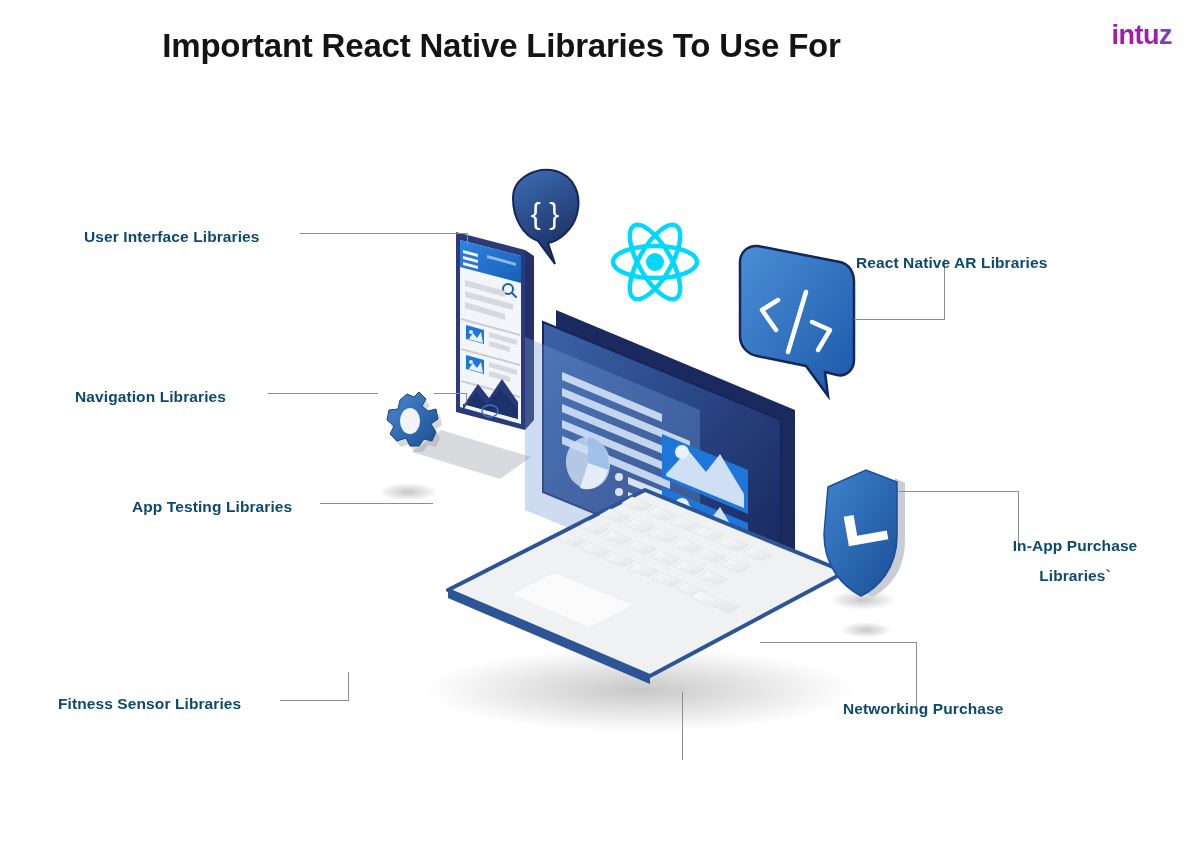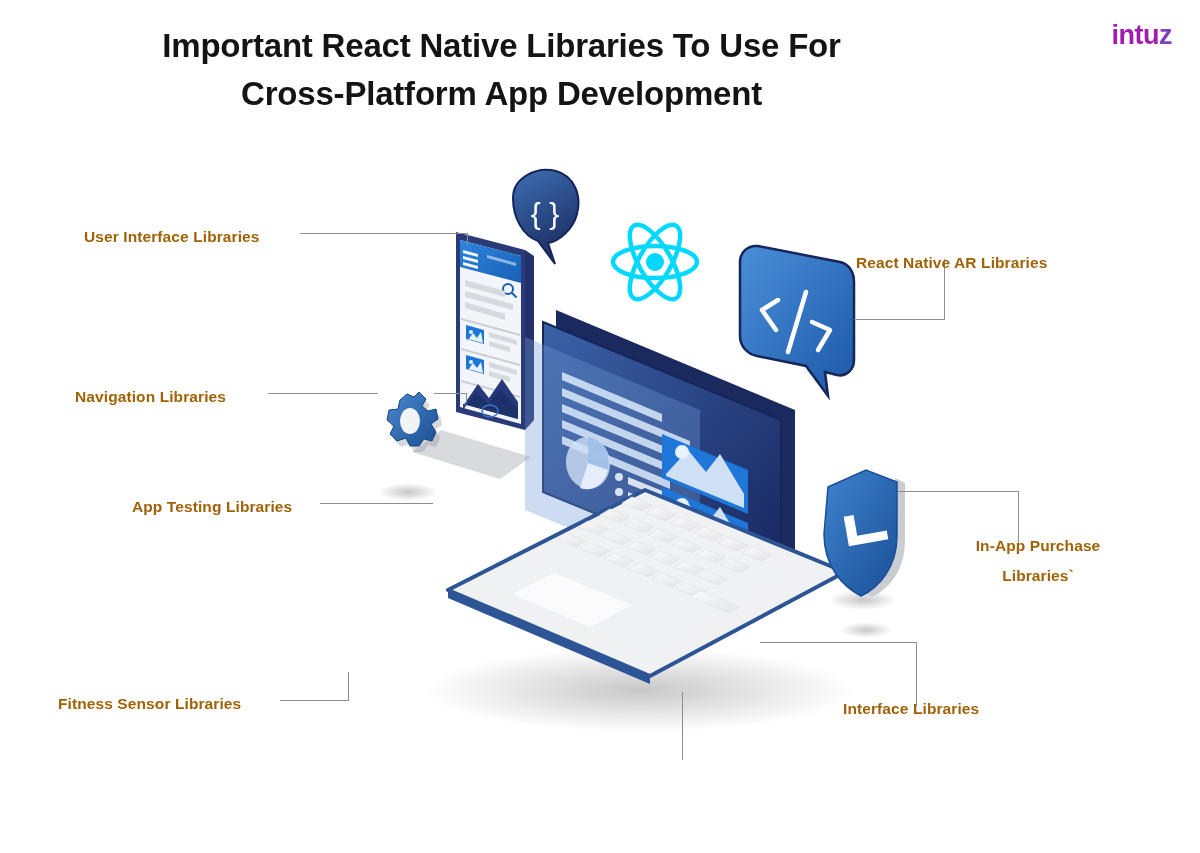--- a/index.html
+++ b/index.html
@@ -46,21 +46,21 @@
     line-height: 1.45;
     letter-spacing: -0.2px;
   }
   #title .ln { display: block; }
 
   
   .label {
     position: absolute;
     font-size: 15.5px;
     font-weight: 600;
-    color: #a16207;
+    color: #0c4a6e;
     letter-spacing: 0.1px;
     white-space: nowrap;
     line-height: 1.95;
   }
   .label.ctr { white-space: normal; text-align: center; }
 
   
   .conn {
     position: absolute;
     background: #8d8d8d;
@@ -80,21 +80,20 @@
 <body>
 
 <div id="page">
 
   <div id="logo">
     <span class="cy">intu</span><span class="pu">z</span>
   </div>
 
   <div id="title">
     <span class="ln">Important React Native Libraries To Use For</span>
-    <span class="ln">Cross-Platform App Development</span>
   </div>
 
   <svg id="art" viewBox="0 0 1200 853">
     <defs>
       <linearGradient id="gBlue" x1="0" y1="0" x2="1" y2="1">
         <stop offset="0%" stop-color="#4a8fd8"></stop>
         <stop offset="100%" stop-color="#1c58a8"></stop>
       </linearGradient>
       <linearGradient id="gBlueDark" x1="0" y1="0" x2="0.4" y2="1">
         <stop offset="0%" stop-color="#3d6fb5"></stop>
@@ -337,21 +336,21 @@
   <div class="label" style="left:84px; top:222px;">User Interface Libraries</div>
 
   <div class="label" style="left:75px; top:382px;">Navigation Libraries</div>
 
   <div class="label" style="left:120px; top:492px;margin-left:12px;">App Testing Libraries</div>
 
   <div class="label" style="left:58px; top:689px;">Fitness Sensor Libraries</div>
 
   <div class="label" style="left:856px; top:248px;">React Native AR Libraries</div>
 
-  <div class="label ctr" style="left:938px; top:531px; width:200px;">
+  <div class="label ctr" style="left:975px; top:531px; width:200px;">
     <span>In-App Purchase</span><br>
     <span>Libraries`</span>
   </div>
 
-  <div class="label" style="left:843px; top:694px;">Interface Libraries</div>
+  <div class="label" style="left:843px; top:694px;">Networking Purchase</div>
 
 
 </div>
 
 </body></html>

